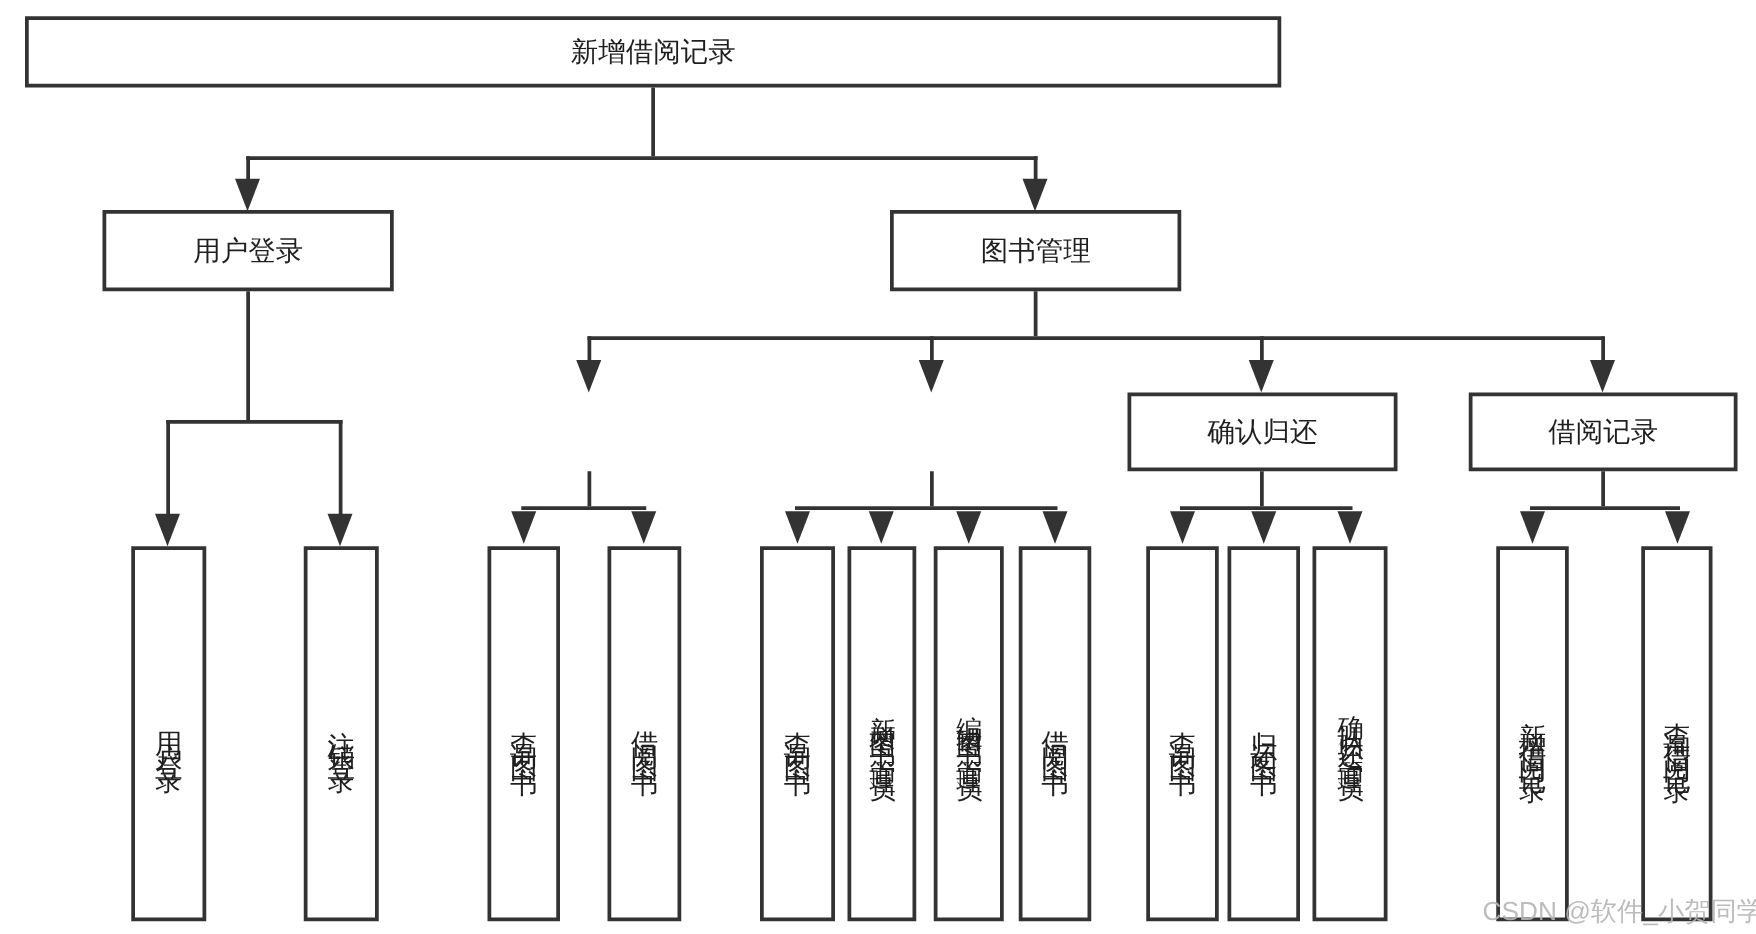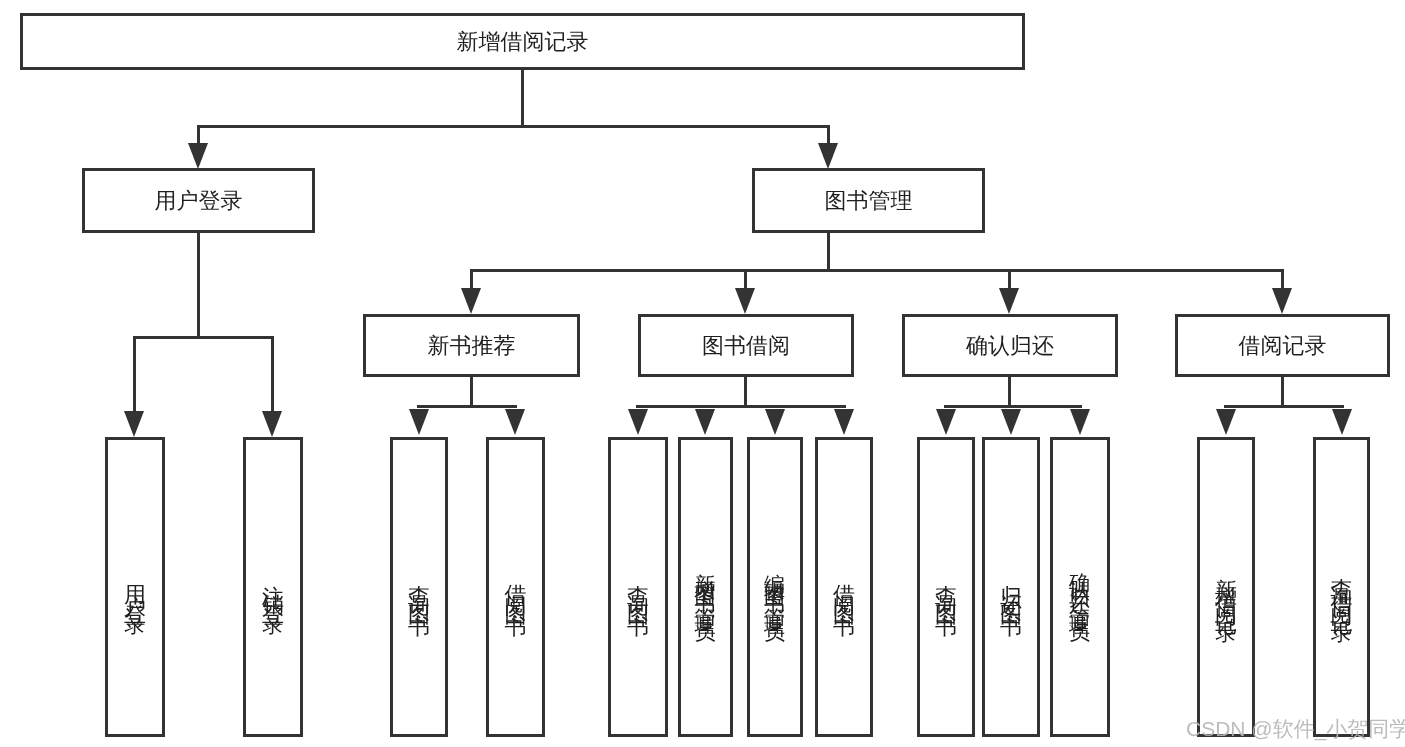--- a/index.html
+++ b/index.html
@@ -64,31 +64,25 @@
 <div class="canvas">
 
   <div class="box" style="left:20px; top:13px; width:1005px; height:57px;">
     <span>新增借阅记录</span>
   </div>
 
   <div class="box" style="left:82px; top:168px; width:233px; height:65px;">
     <span>用户登录</span>
   </div>
 
-  <div class="box" style="left:712px; top:168px; width:233px; height:65px;margin-left:40px;">
+  <div class="box" style="left:712px; top:168px; width:233px; height:65px;">
     <span>图书管理</span>
   </div>
 
-  <div class="box" style="left:363px; top:314px; width:217px; height:63px;">
-    <span>新书推荐</span>
-  </div>
 
-  <div class="box" style="left:638px; top:314px; width:216px; height:63px;">
-    <span>图书借阅</span>
-  </div>
 
   <div class="box" style="left:902px; top:314px; width:216px; height:63px;">
     <span>确认归还</span>
   </div>
 
   <div class="box" style="left:1175px; top:314px; width:215px; height:63px;">
     <span>借阅记录</span>
   </div>
 
   <div class="box" style="left:105px; top:437px; width:60px; height:300px;">

